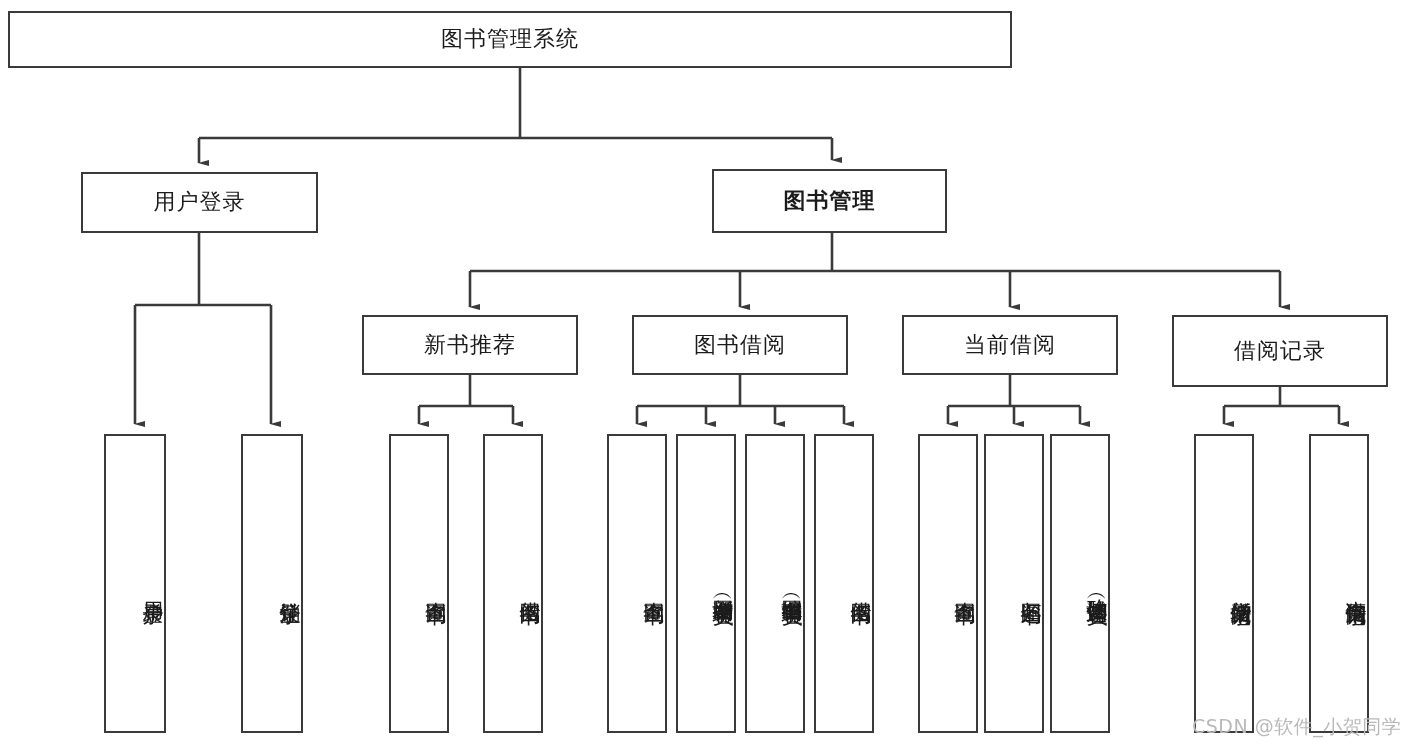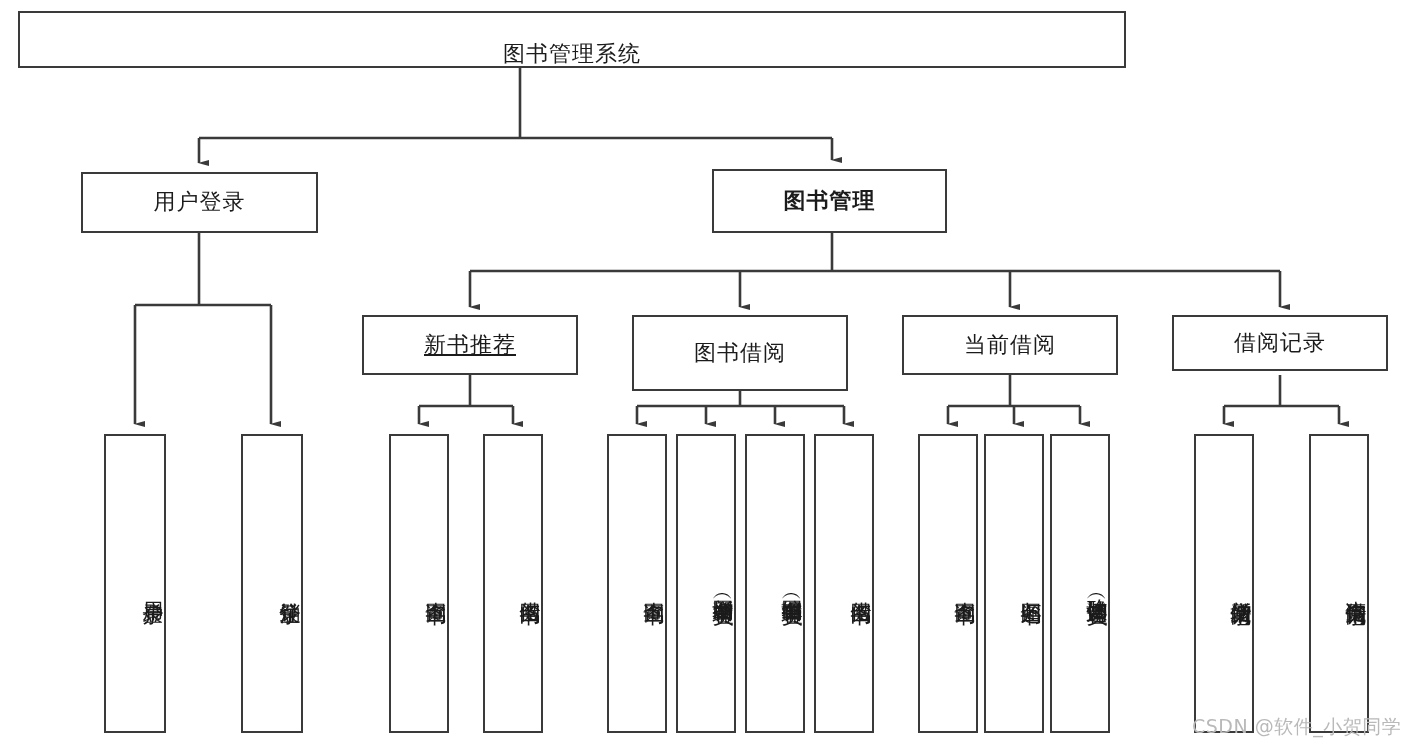--- a/index.html
+++ b/index.html
@@ -115,41 +115,41 @@
       <path d="M1014,406 L1014,424" marker-end="url(#arrowhead)"></path>
       <path d="M1080,406 L1080,424" marker-end="url(#arrowhead)"></path>
 
       <path d="M1280,375 L1280,406"></path>
       <path d="M1224,406 L1339,406"></path>
       <path d="M1224,406 L1224,424" marker-end="url(#arrowhead)"></path>
       <path d="M1339,406 L1339,424" marker-end="url(#arrowhead)"></path>
     </g>
   </svg>
 
-  <div class="node node-h" style="left:18px; top:11px; width:1108px; height:57px;align-items:flex-end;">
+  <div class="node node-h" style="left:8px; top:11px; width:1004px; height:57px;">
     <span>图书管理系统</span>
   </div>
 
   <div class="node node-h" style="left:81px; top:172px; width:237px; height:61px;">
     <span>用户登录</span>
   </div>
   <div class="node node-h" style="left:712px; top:169px; width:235px; height:64px;font-weight:bold;">
     <span>图书管理</span>
   </div>
 
-  <div class="node node-h" style="left:362px; top:315px; width:216px; height:60px;text-decoration:underline;">
+  <div class="node node-h" style="left:362px; top:315px; width:216px; height:60px;">
     <span>新书推荐</span>
   </div>
-  <div class="node node-h" style="left:632px; top:315px; width:216px; height:76px;">
+  <div class="node node-h" style="left:632px; top:315px; width:216px; height:60px;">
     <span>图书借阅</span>
   </div>
   <div class="node node-h" style="left:902px; top:315px; width:216px; height:60px;justify-content:center;">
     <span>当前借阅</span>
   </div>
-  <div class="node node-h" style="left:1172px; top:315px; width:216px; height:56px;">
+  <div class="node node-h" style="left:1172px; top:315px; width:216px; height:72px;">
     <span>借阅记录</span>
   </div>
 
   <div class="node node-v" style="left:104px; top:434px; width:62px; height:299px;">
     <span>用户登录</span>
   </div>
   <div class="node node-v" style="left:241px; top:434px; width:62px; height:299px;">
     <span>注销登录</span>
   </div>
 

